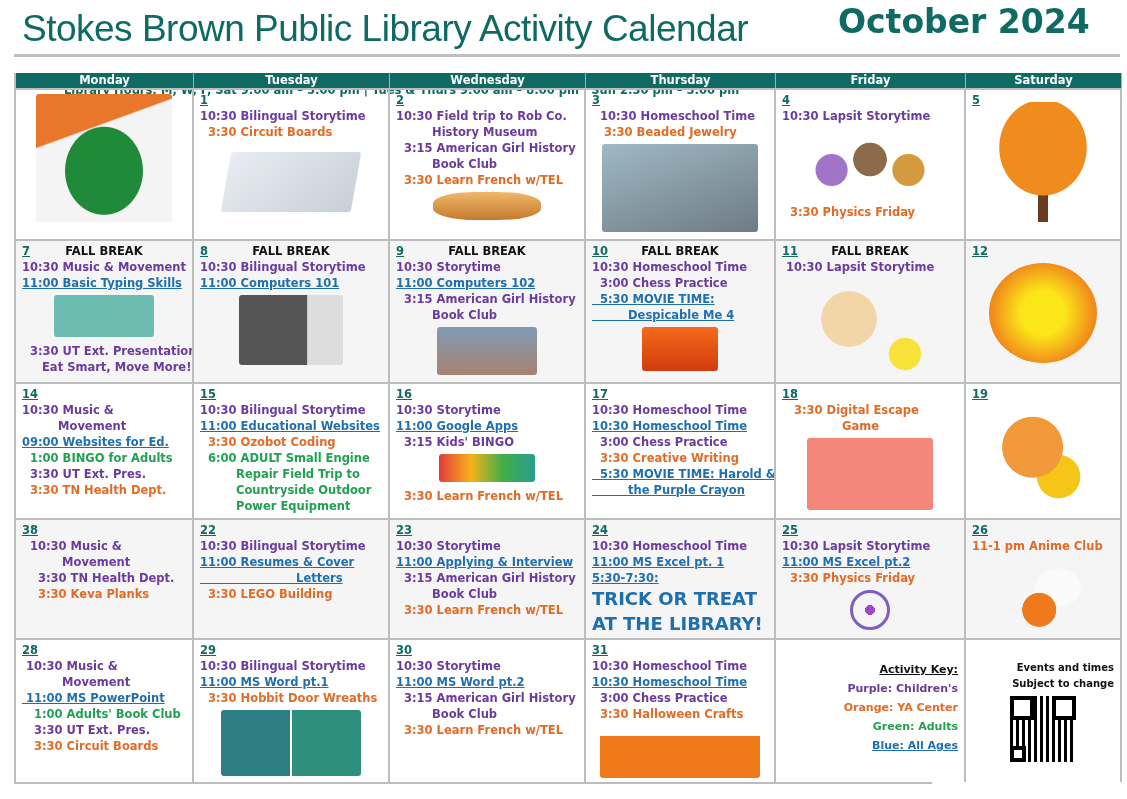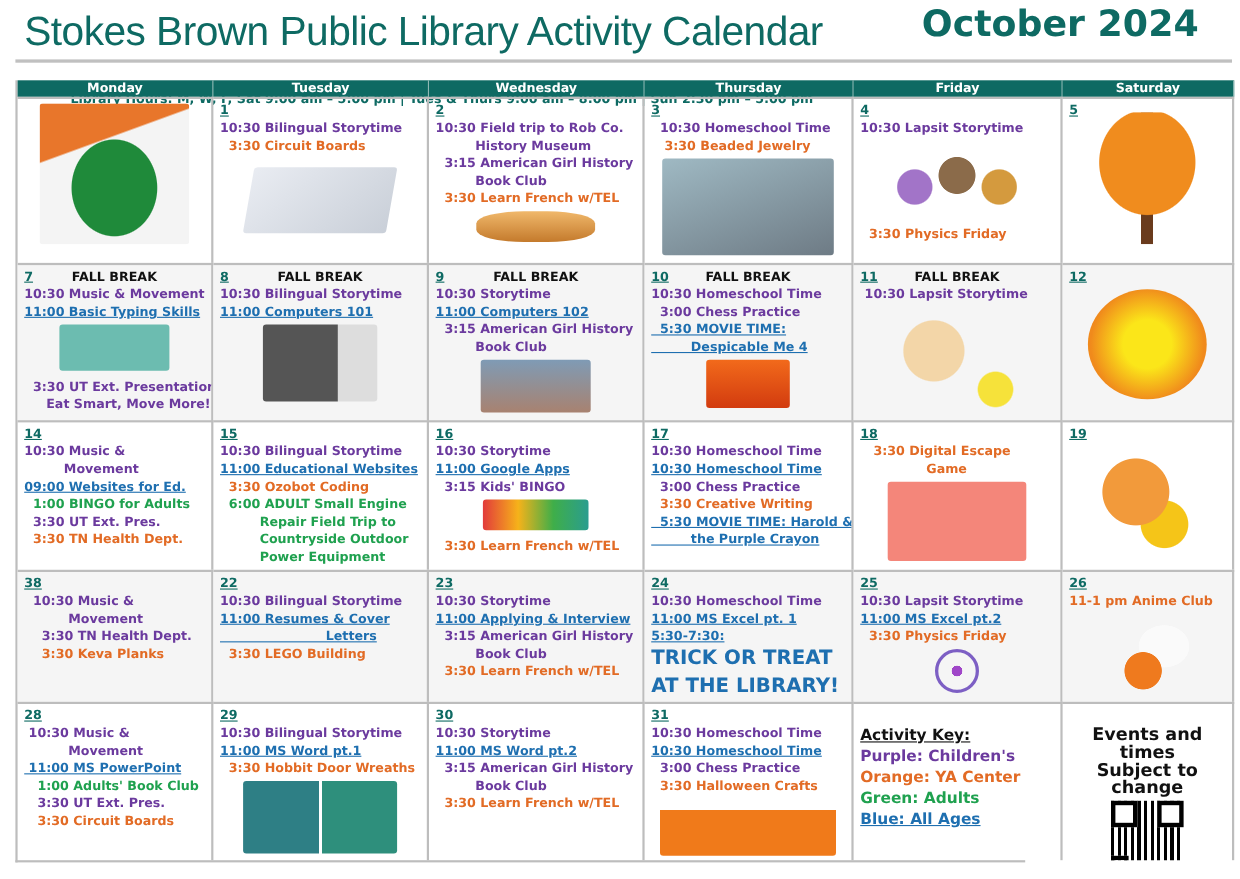--- a/index.html
+++ b/index.html
@@ -44,23 +44,23 @@
   .cell.shade { background: #f5f5f5; }
   .daynum { color: #0e6a63; text-decoration: underline; font-size: 11.5px; font-weight: bold; }
   .break { position: absolute; top: 2px; left: 0; width: 100%; text-align: center; color: #111; font-size: 11.5px; font-weight: bold; }
   .ev { white-space: pre; }
   .p { color: #6b3a9e; }
   .o { color: #e26b25; }
   .g { color: #1fa14f; }
   .b { color: #1e6fb0; text-decoration: underline; }
   .big { font-size: 18px; line-height: 25px; color: #1e6fb0; }
   .img { margin: 4px auto 0; display: block; border-radius: 3px; }
-  .key { text-align: left; padding-top: 18px; font-size: 14px; line-height: 19px; }
+  .key { text-align: right; padding-top: 18px; font-size: 11px; line-height: 19px; }
   .key .head { color: #111; text-decoration: underline; }
-  .notice { text-align: center; color: #111; font-size: 16px; line-height: 16px; padding-top: 18px; }
+  .notice { text-align: right; color: #111; font-size: 10px; line-height: 16px; padding-top: 18px; }
   .qr {
     width: 66px; height: 66px; margin: 4px auto 0;
     background:
       repeating-linear-gradient(90deg, #000 0 3px, #fff 3px 6px),
       #fff;
     position: relative;
   }
   .qr::before, .qr::after {
     content: ""; position: absolute; width: 16px; height: 16px; border: 4px solid #000; background: #fff;
   }

